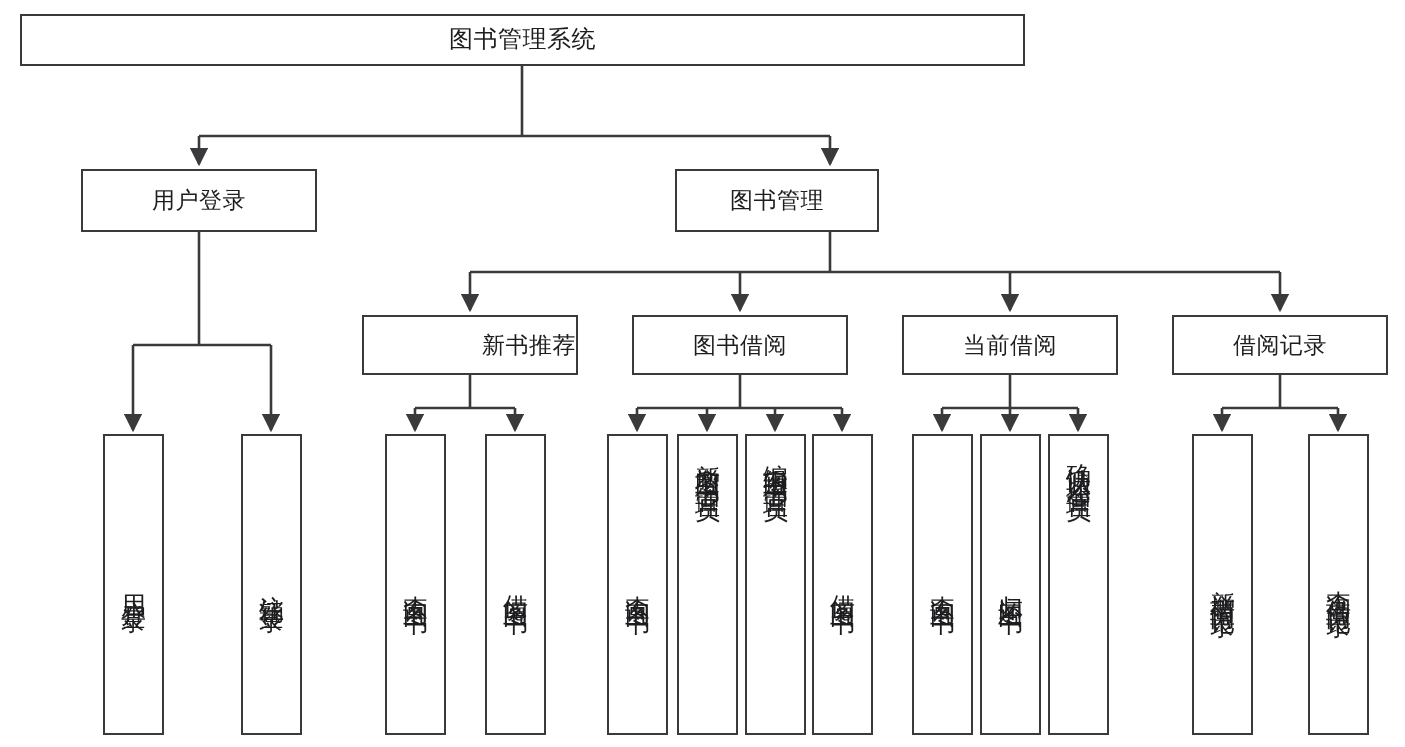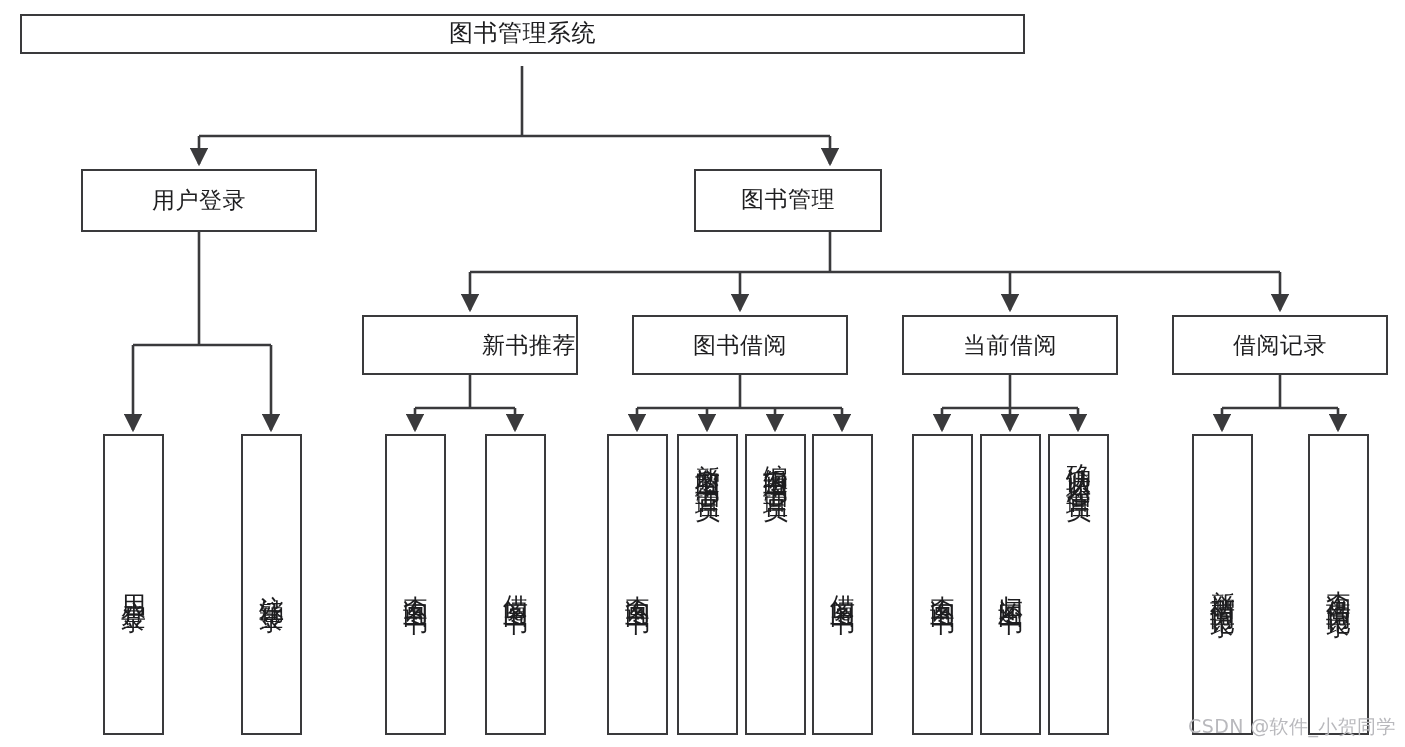--- a/index.html
+++ b/index.html
@@ -126,28 +126,28 @@
       <path d="M 1010 408 L 1010 430" marker-end="url(#arrow)"></path>
       <path d="M 1078 408 L 1078 430" marker-end="url(#arrow)"></path>
 
       <path d="M 1280 375 L 1280 408"></path>
       <path d="M 1222 408 L 1338 408"></path>
       <path d="M 1222 408 L 1222 430" marker-end="url(#arrow)"></path>
       <path d="M 1338 408 L 1338 430" marker-end="url(#arrow)"></path>
     </g>
   </svg>
 
-  <div class="node h-node root" style="left:20px; top:14px; width:1005px; height:40px;font-family:Liberation Serif, serif;">
+  <div class="node h-node root" style="left:20px; top:14px; width:1005px; height:52px;font-family:Liberation Serif, serif;">
     <span class="node-label">图书管理系统</span>
   </div>
 
   <div class="node h-node" style="left:81px; top:169px; width:236px; height:63px;">
     <span class="node-label">用户登录</span>
   </div>
-  <div class="node h-node" style="left:694px; top:169px; width:188px; height:63px;font-family:Liberation Serif, serif;">
+  <div class="node h-node" style="left:675px; top:169px; width:204px; height:63px;">
     <span class="node-label">图书管理</span>
   </div>
 
   <div class="node h-node" style="left:362px; top:315px; width:216px; height:60px;justify-content:flex-end;">
     <span class="node-label">新书推荐</span>
   </div>
   <div class="node h-node" style="left:902px; top:315px; width:216px; height:60px;">
     <span class="node-label">当前借阅</span>
   </div>
   <div class="node h-node" style="left:632px; top:315px; width:216px; height:60px;">
@@ -194,14 +194,13 @@
     <span class="node-label">确认归还（管理员）</span>
   </div>
 
   <div class="node v-node pad-mid" style="left:1192px; top:434px; width:61px; height:301px;">
     <span class="node-label">新增借阅记录</span>
   </div>
   <div class="node v-node pad-mid" style="left:1308px; top:434px; width:61px; height:301px;">
     <span class="node-label">查询借阅记录</span>
   </div>
 
-  <div class="watermark">CSDN @软件_小贺同学</div>
 </div>
 
 </body></html>

